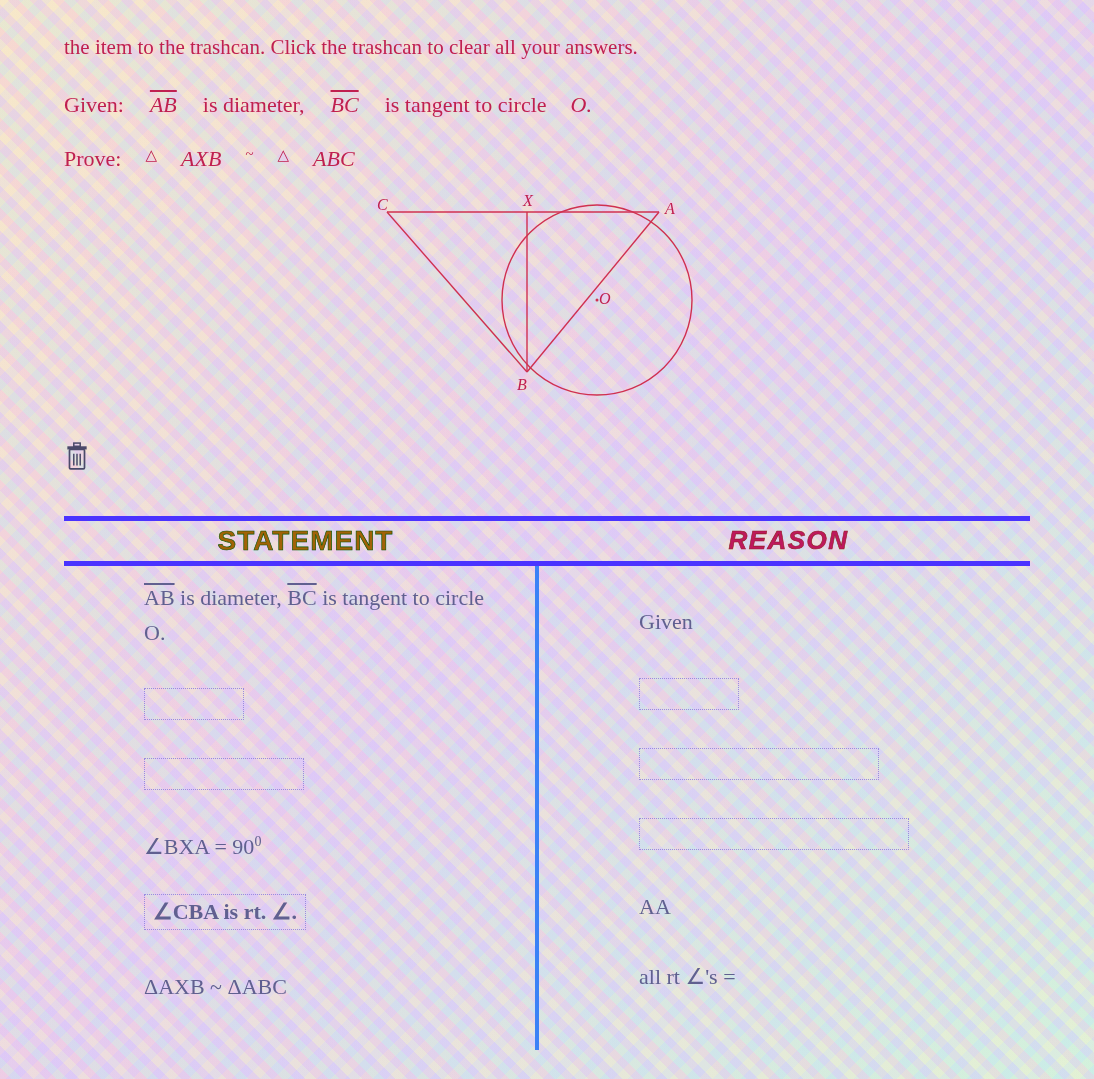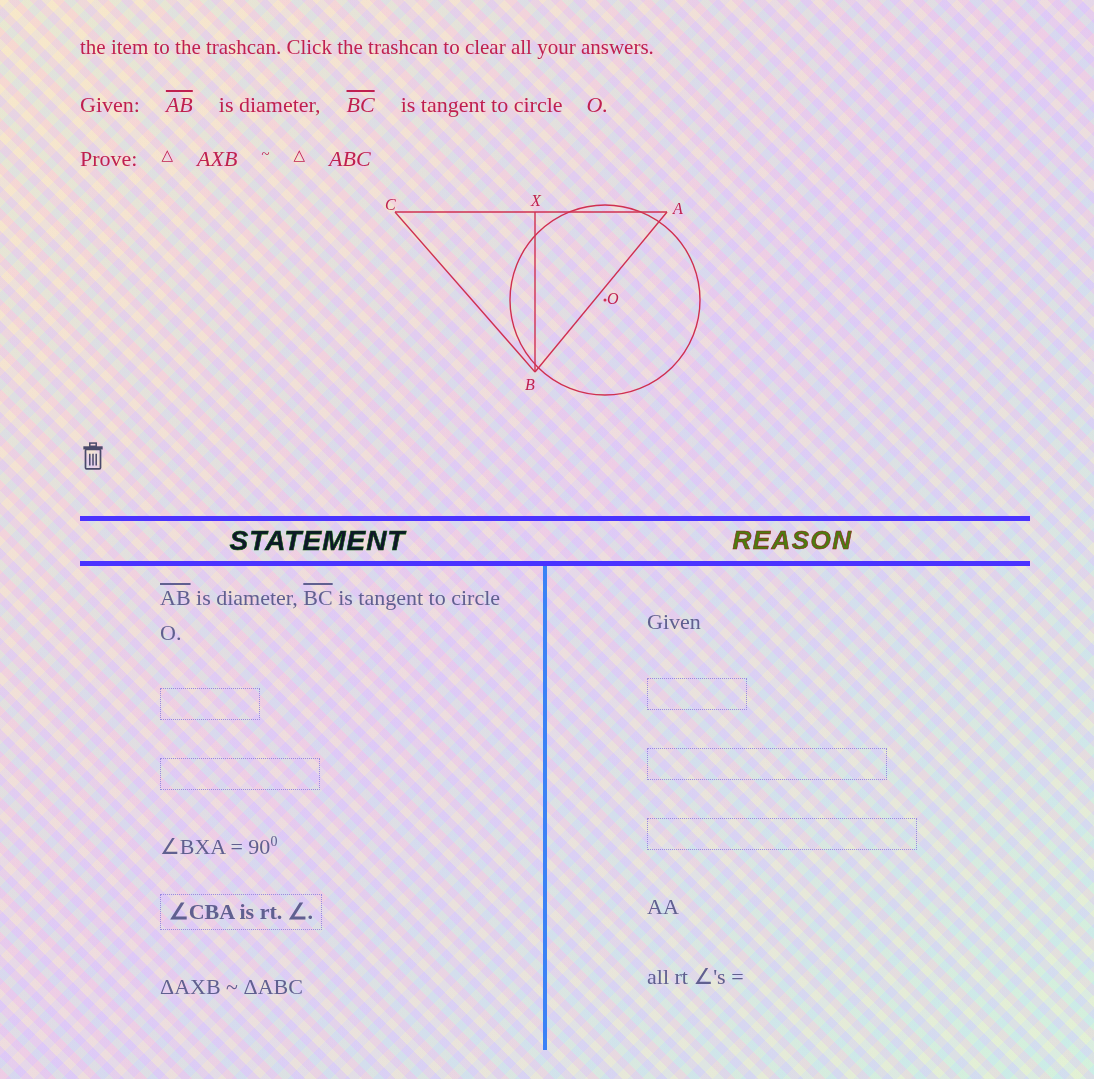--- a/index.html
+++ b/index.html
@@ -13,21 +13,21 @@
     overflow: hidden;
   }
   .moire {
     position: absolute; inset: 0;
     background:
       repeating-linear-gradient(45deg, rgba(255,150,200,0.14) 0 8px, rgba(150,255,200,0.14) 8px 16px, rgba(200,150,255,0.14) 16px 24px, rgba(255,255,150,0.14) 24px 32px),
       repeating-linear-gradient(-45deg, rgba(180,160,255,0.12) 0 10px, rgba(255,200,160,0.12) 10px 20px);
     pointer-events: none;
     z-index: 0;
   }
-  .content { position: relative; z-index: 1; padding: 0 64px; margin-left: 16px; }
+  .content { position: relative; z-index: 1; padding: 0 64px; }
   .instr {
     font-size: 21px;
     color: #c02050;
     margin-top: 32px;
     line-height: 1.5;
   }
   .given-line, .prove-line {
     font-size: 22px;
     color: #c02050;
     margin-top: 28px;
@@ -74,32 +74,31 @@
     width: 100%;
   }
   .header-cell {
     flex: 1;
     text-align: center;
     padding: 4px 0;
   }
   .header-cell.stmt span {
     font-family: Arial, sans-serif;
     font-weight: 900;
-    font-style: italic;
     font-size: 28px;
-    color: #0f172a;
+    color: #a16207;
     letter-spacing: 1px;
     -webkit-text-stroke: 0.6px #005500;
   }
   .header-cell.reas span {
     font-family: Arial, sans-serif;
     font-weight: 900;
     font-style: italic;
     font-size: 26px;
-    color: #4d7c0f;
+    color: #be185d;
     letter-spacing: 1.5px;
     -webkit-text-stroke: 0.6px #902020;
   }
   .body-row {
     display: flex;
     width: 100%;
   }
   .body-col {
     flex: 1;
     padding: 14px 30px 40px 80px;

